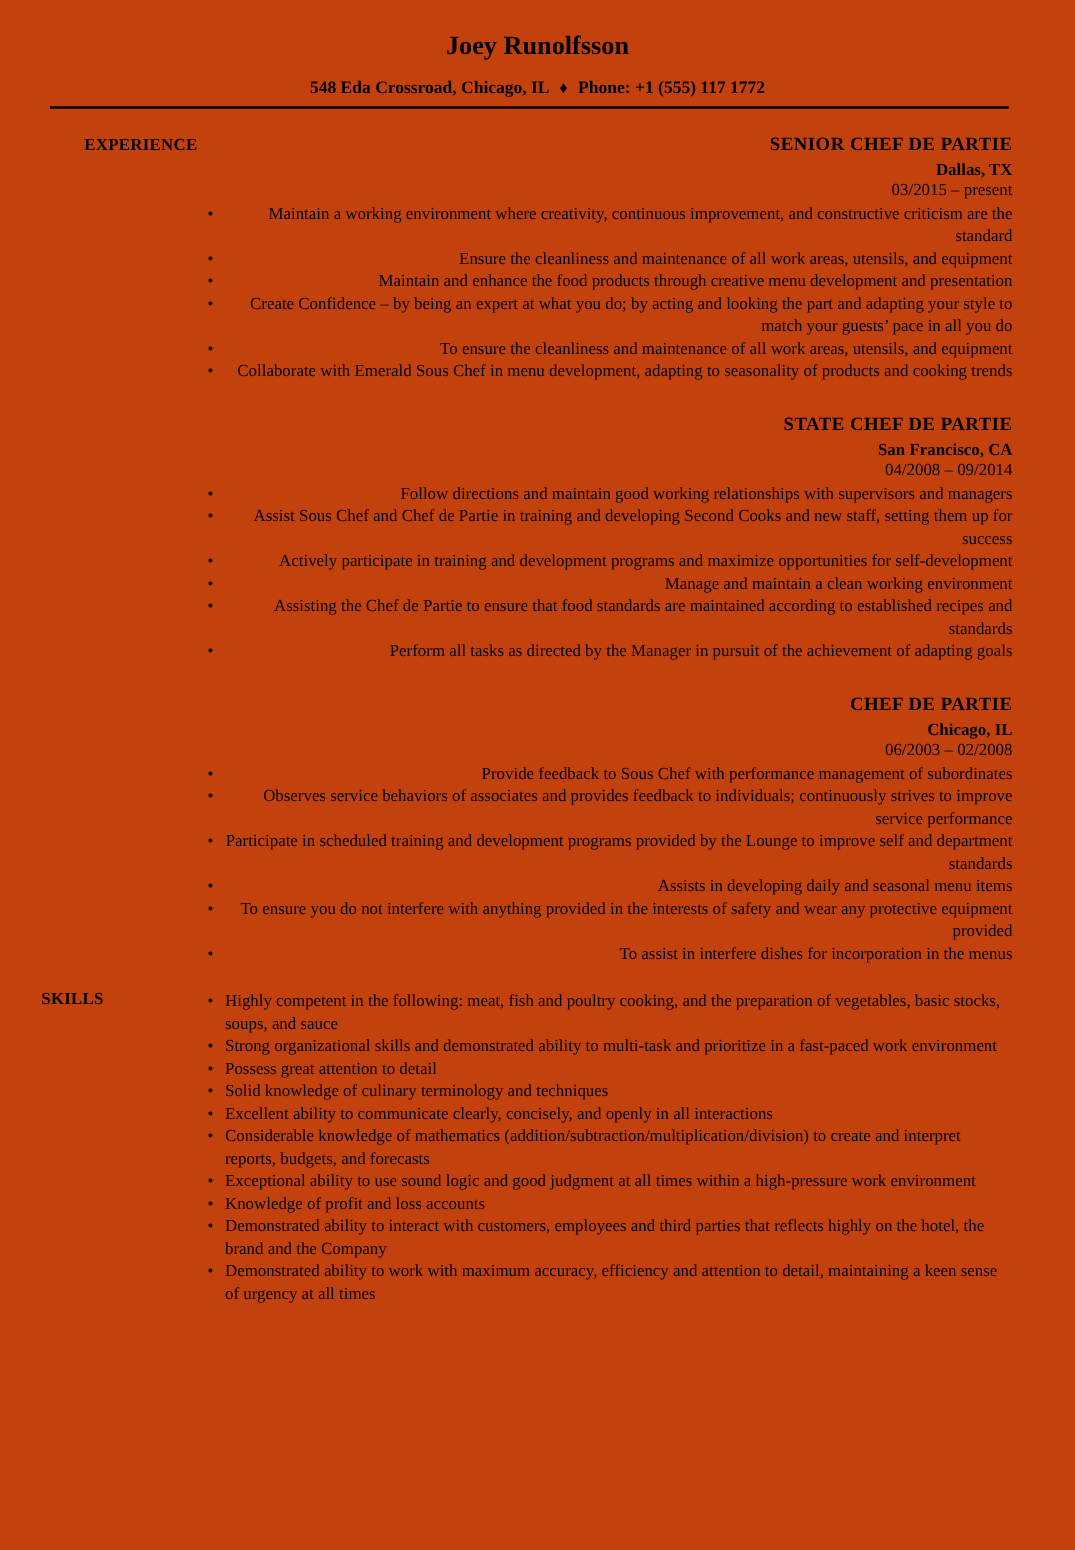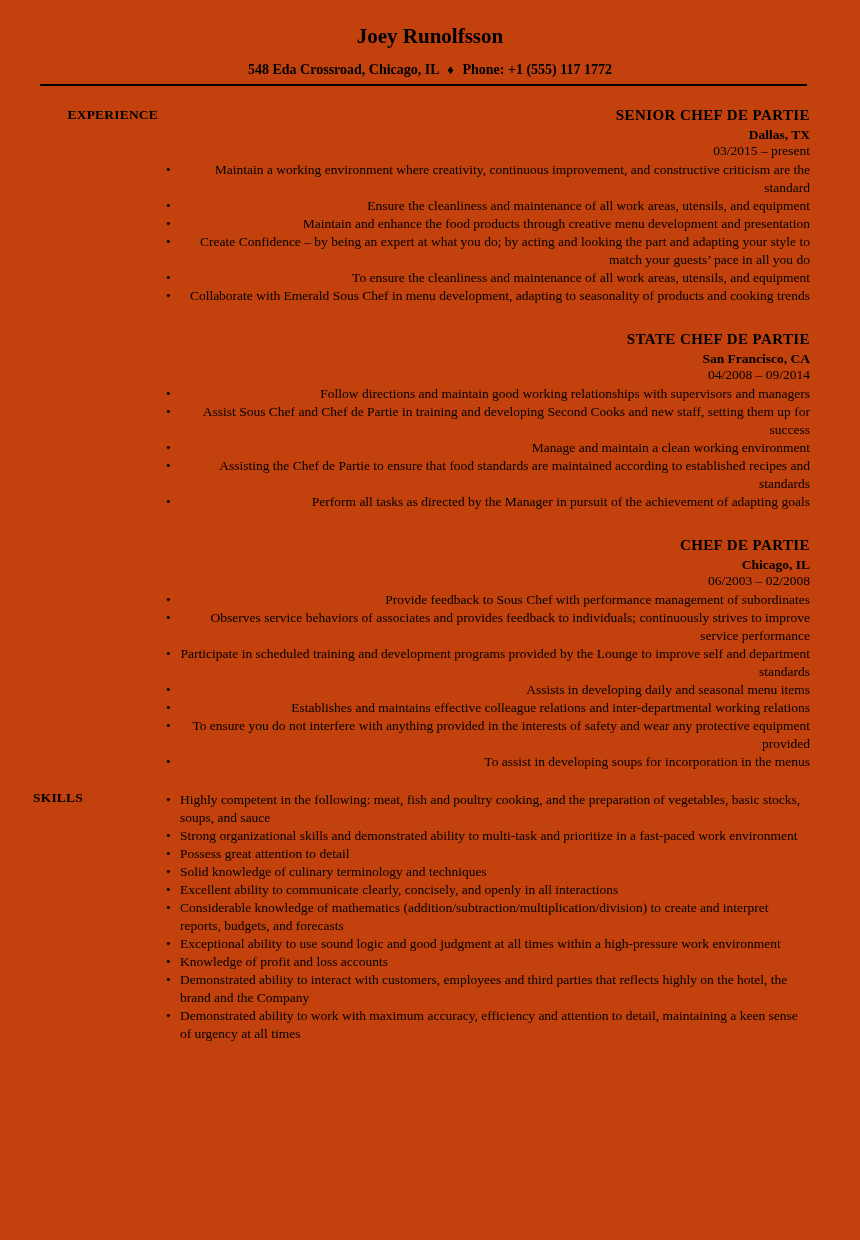--- a/index.html
+++ b/index.html
@@ -121,37 +121,37 @@
             <li>Collaborate with Emerald Sous Chef in menu development, adapting to seasonality of products and cooking trends</li>
           </ul>
         </div>
         <div class="job">
           <h2 class="job-title">STATE CHEF DE PARTIE</h2>
           <div class="job-location">San Francisco, CA</div>
           <div class="job-dates">04/2008 – 09/2014</div>
           <ul class="bullets">
             <li>Follow directions and maintain good working relationships with supervisors and managers</li>
             <li>Assist Sous Chef and Chef de Partie in training and developing Second Cooks and new staff, setting them up for success</li>
+            <li>Actively participate in training and development programs and maximize opportunities for self-development</li>
             <li>Manage and maintain a clean working environment</li>
             <li>Assisting the Chef de Partie to ensure that food standards are maintained according to established recipes and standards</li>
             <li>Perform all tasks as directed by the Manager in pursuit of the achievement of adapting goals</li>
           </ul>
         </div>
         <div class="job">
           <h2 class="job-title">CHEF DE PARTIE</h2>
           <div class="job-location">Chicago, IL</div>
           <div class="job-dates">06/2003 – 02/2008</div>
           <ul class="bullets">
             <li>Provide feedback to Sous Chef with performance management of subordinates</li>
             <li>Observes service behaviors of associates and provides feedback to individuals; continuously strives to improve service performance</li>
             <li>Participate in scheduled training and development programs provided by the Lounge to improve self and department standards</li>
             <li>Assists in developing daily and seasonal menu items</li>
-            <li>Establishes and maintains effective colleague relations and inter-departmental working relations</li>
             <li>To ensure you do not interfere with anything provided in the interests of safety and wear any protective equipment provided</li>
-            <li>To assist in developing soups for incorporation in the menus</li>
+            <li>To assist in interfere dishes for incorporation in the menus</li>
           </ul>
         </div>
       </div>
   </div>
 
 
   <div class="section section-skills">
     <div class="section-label">SKILLS</div>
     <div class="section-content">
       <ul class="bullets">

